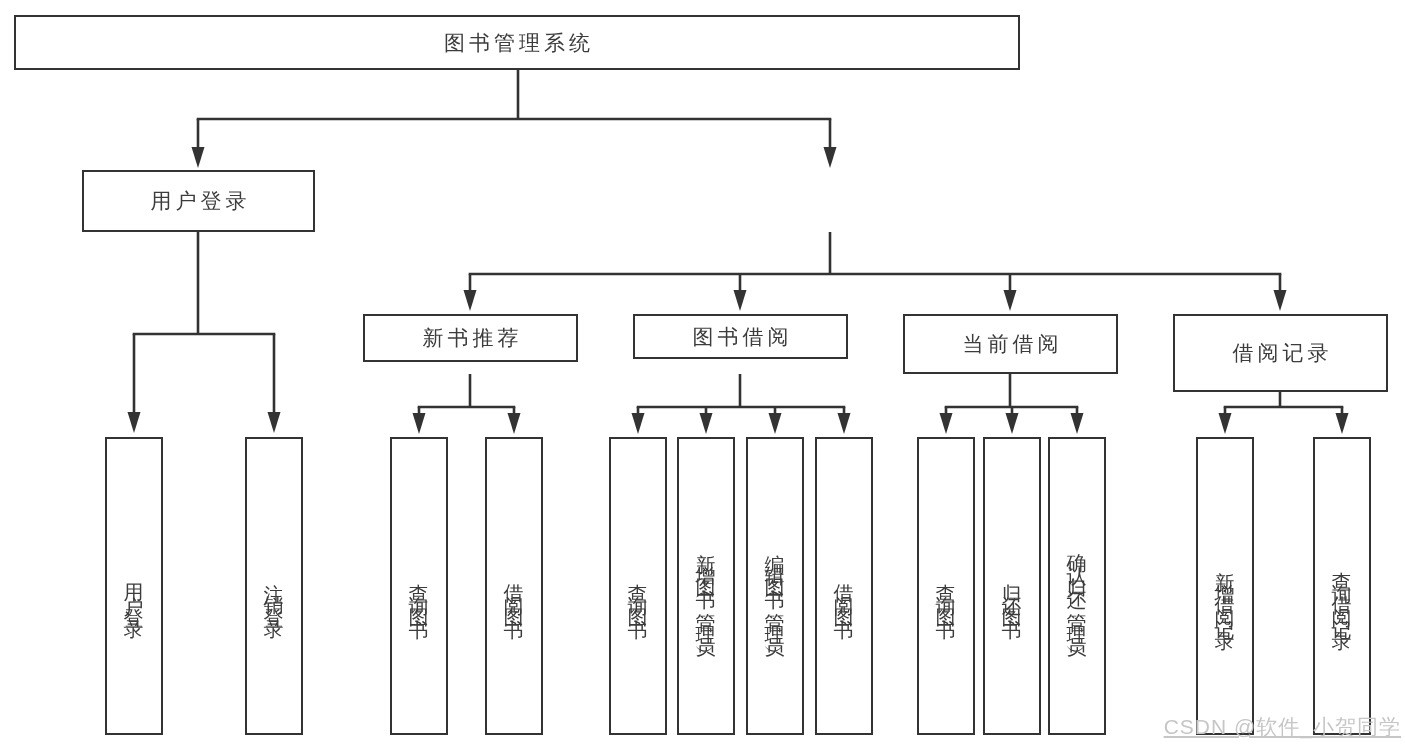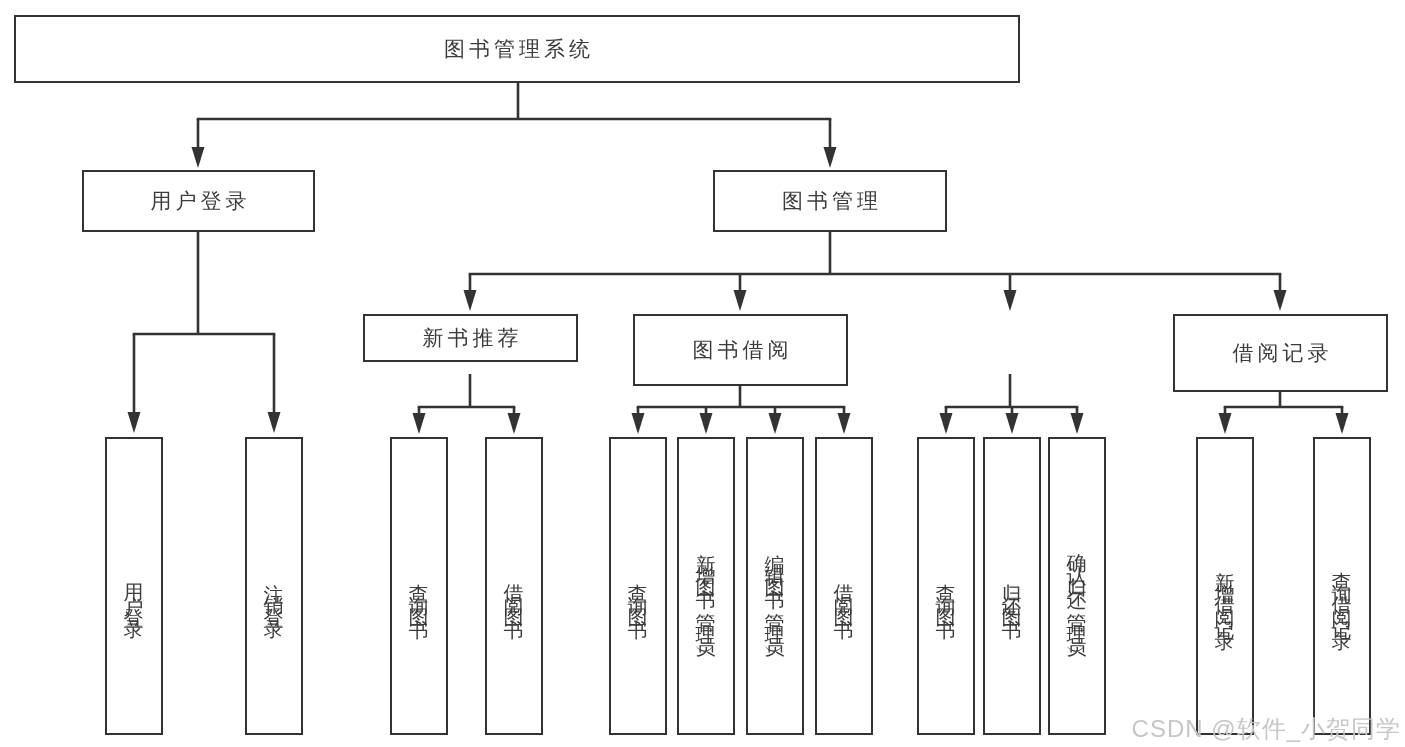--- a/index.html
+++ b/index.html
@@ -16,21 +16,21 @@
     display:flex; align-items:center; justify-content:center;
     color:var(--text,#3c3c3c);
   }
   .hbox span { font-size:21px; letter-spacing:4px; margin-right:-4px; white-space:nowrap; }
   .vbox span {
     writing-mode:vertical-rl; line-height:1;
     font-size:20px; letter-spacing:12px; margin-bottom:-12px; white-space:nowrap;
   }
   .watermark {
     position:absolute; right:4px; top:713px; z-index:5;
-    font-size:24px; letter-spacing:1px; color:var(--wm,#c6c6c6); white-space:nowrap;
+    font-size:21px; letter-spacing:1px; color:var(--wm,#c6c6c6); white-space:nowrap;text-decoration:underline;
   }
 </style>
 </head>
 <body>
 
 <div class="stage" style="--line: #333333; --text: #3c3c3c; --wm: #c6c6c6; --bg: #ffffff;">
 
   <svg class="connectors" width="1405" height="747" viewBox="0 0 1405 747">
 
     <path d="M518 67 V119"></path>
@@ -86,36 +86,36 @@
       <polygon points="1070.5,413 1083.5,413 1077,434"></polygon>
 
     <path d="M1280 374 V407"></path>
     <path d="M1223.7 407 H1343.3"></path>
     <path d="M1225 407 V416"></path>
       <polygon points="1218.5,413 1231.5,413 1225,434"></polygon>
     <path d="M1342 407 V416"></path>
       <polygon points="1335.5,413 1348.5,413 1342,434"></polygon>
   </svg>
 
-  <div class="box hbox" style="left:14px;top:15px;width:1006px;height:68px">
+  <div class="box hbox" style="left:14px;top:15px;width:1006px;height:55px">
     <span>图书管理系统</span>
   </div>
 
   <div class="box hbox" style="left:82px;top:170px;width:233px;height:62px">
     <span>用户登录</span>
   </div>
-  <div class="box hbox" style="left:713px;top:170px;width:234px;height:62px">
-    <span>图书管理</span>
-  </div>
 
   <div class="box hbox" style="left:363px;top:314px;width:215px;height:48px">
     <span>新书推荐</span>
   </div>
-  <div class="box hbox" style="left:633px;top:314px;width:215px;height:72px">
+  <div class="box hbox" style="left:633px;top:314px;width:215px;height:45px">
     <span>图书借阅</span>
+  </div>
+  <div class="box hbox" style="left:903px;top:314px;width:215px;height:60px">
+    <span>当前借阅</span>
   </div>
   <div class="box hbox" style="left:1173px;top:314px;width:215px;height:78px">
     <span>借阅记录</span>
   </div>
 
   <div class="box vbox" style="left:105px;top:437px;width:58px;height:298px">
     <span>用户登录</span>
   </div>
   <div class="box vbox" style="left:245px;top:437px;width:58px;height:298px">
     <span>注销登录</span>

